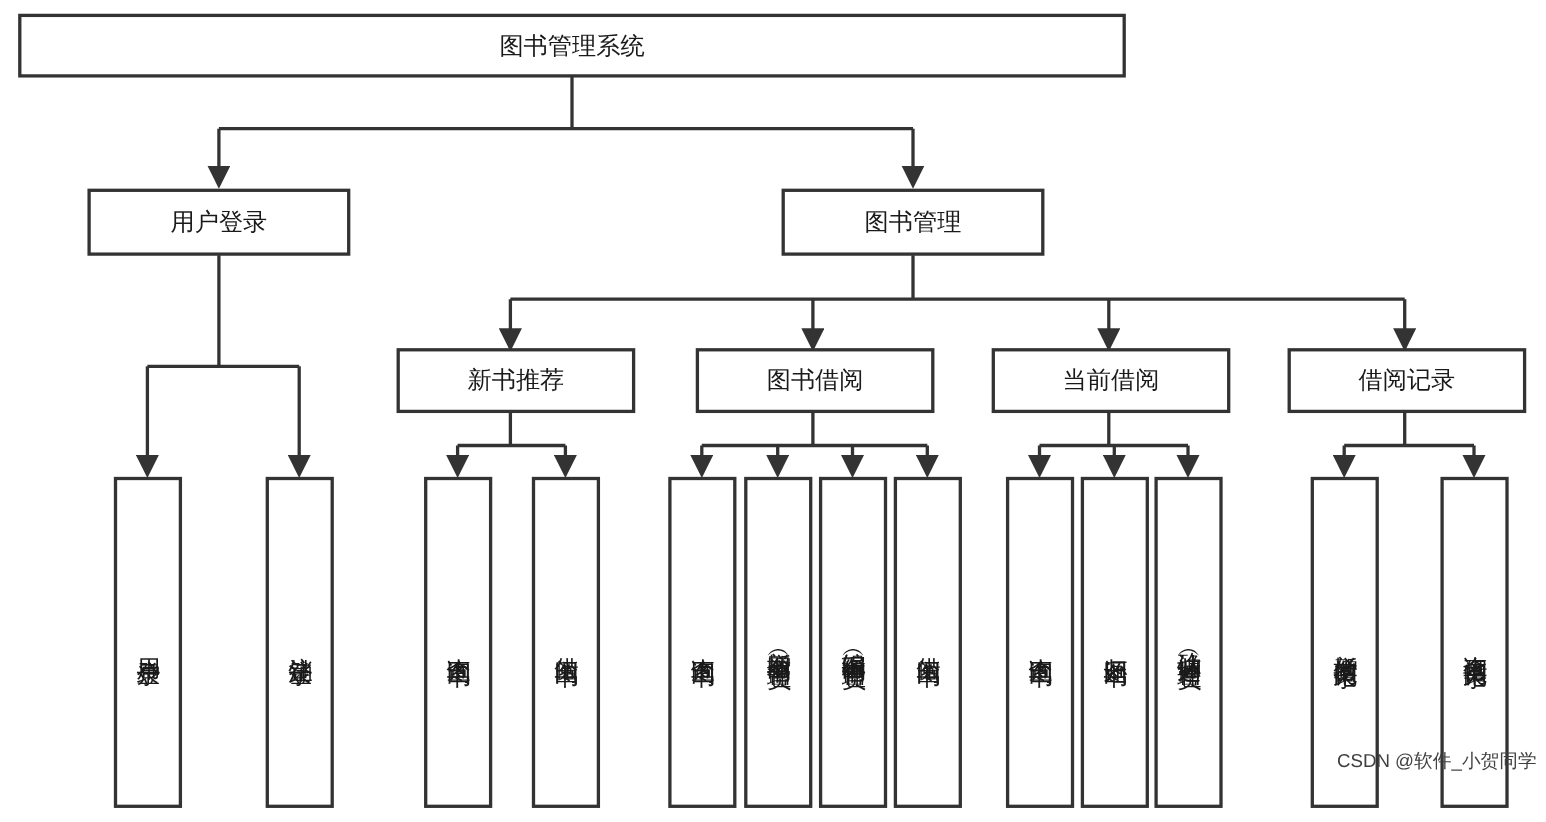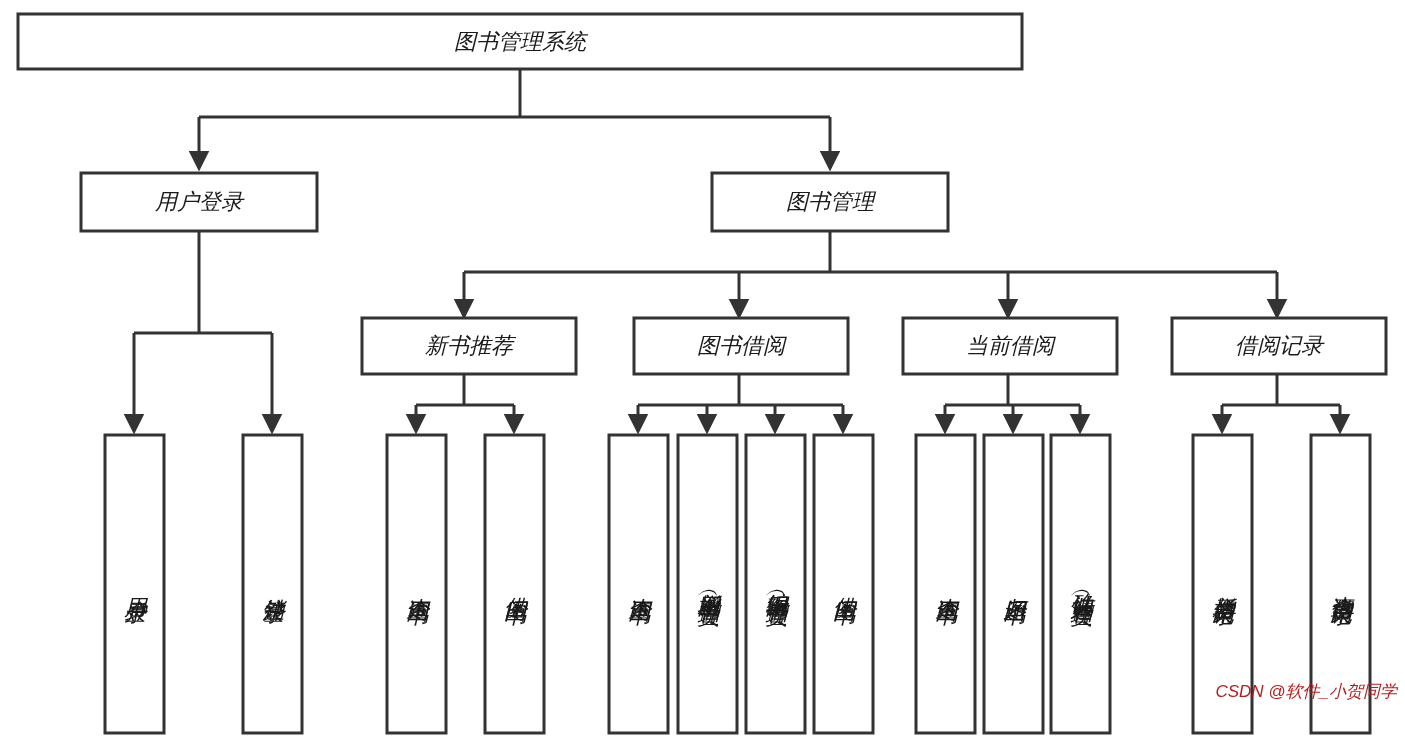--- a/index.html
+++ b/index.html
@@ -1,27 +1,27 @@
 <!DOCTYPE html>
 <html><head>
 <meta charset="utf-8">
 <style>
   html,body{margin:0;padding:0;background:#ffffff;}
   body{width:1405px;height:747px;overflow:hidden;
        font-family:"Liberation Sans","DejaVu Sans",sans-serif;}
-  #diagram-root{position:relative;width:1405px;height:709px;background:#fff;font-style:italic;}
+  #diagram-root{position:relative;width:1405px;height:709px;background:#fff;}
   svg{display:block;}
   .node-rect{fill:#ffffff;stroke:#333333;stroke-width:3;}
   .edge{stroke:#333333;stroke-width:3;fill:none;}
   .node-label{font-family:"Liberation Sans","DejaVu Sans",sans-serif;
               font-size:22px;fill:#1a1a1a;text-anchor:middle;dominant-baseline:middle;}
   .node-label-vertical{font-family:"Liberation Sans","DejaVu Sans",sans-serif;
               font-size:22px;fill:#1a1a1a;text-anchor:middle;dominant-baseline:middle;
               writing-mode:vertical-rl;letter-spacing:2px;}
-  .watermark{position:absolute;right:8px;bottom:6px;font-size:17px;color:#b91c1c;
+  .watermark{position:absolute;right:8px;bottom:6px;font-size:17px;color:#404040;
              font-family:"Liberation Sans","DejaVu Sans",sans-serif;white-space:nowrap;}
 </style>
 </head>
 <body>
 
 <div id="diagram-root">
 
 <svg width="1405" height="747" viewBox="0 0 1405 747" xmlns="http://www.w3.org/2000/svg">
 
   <defs>

